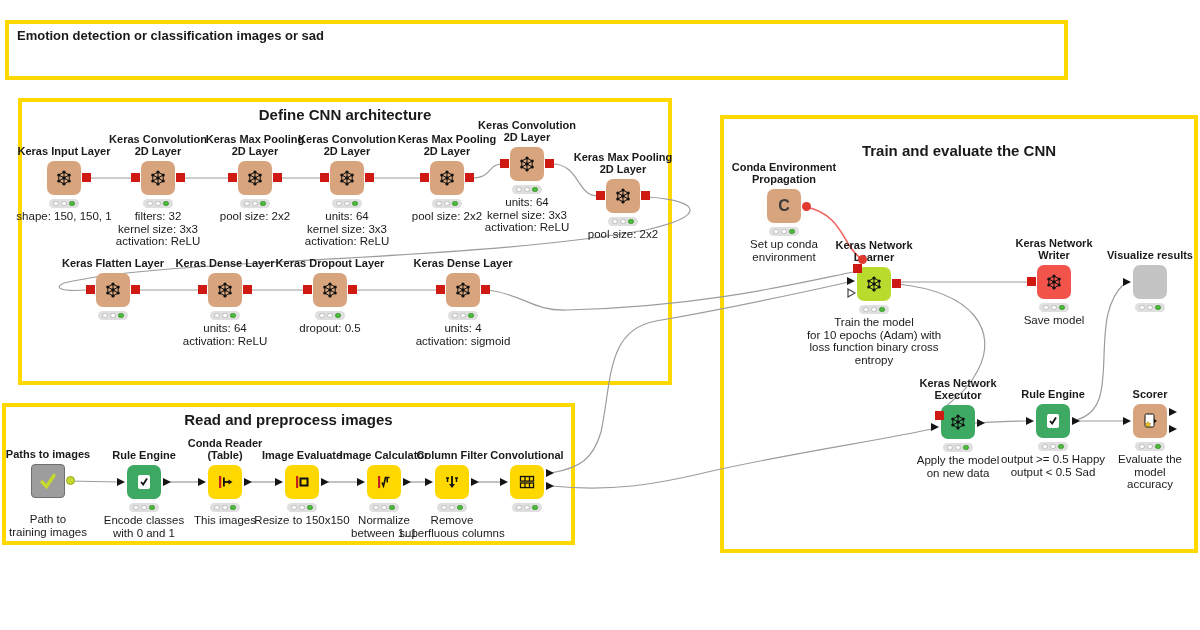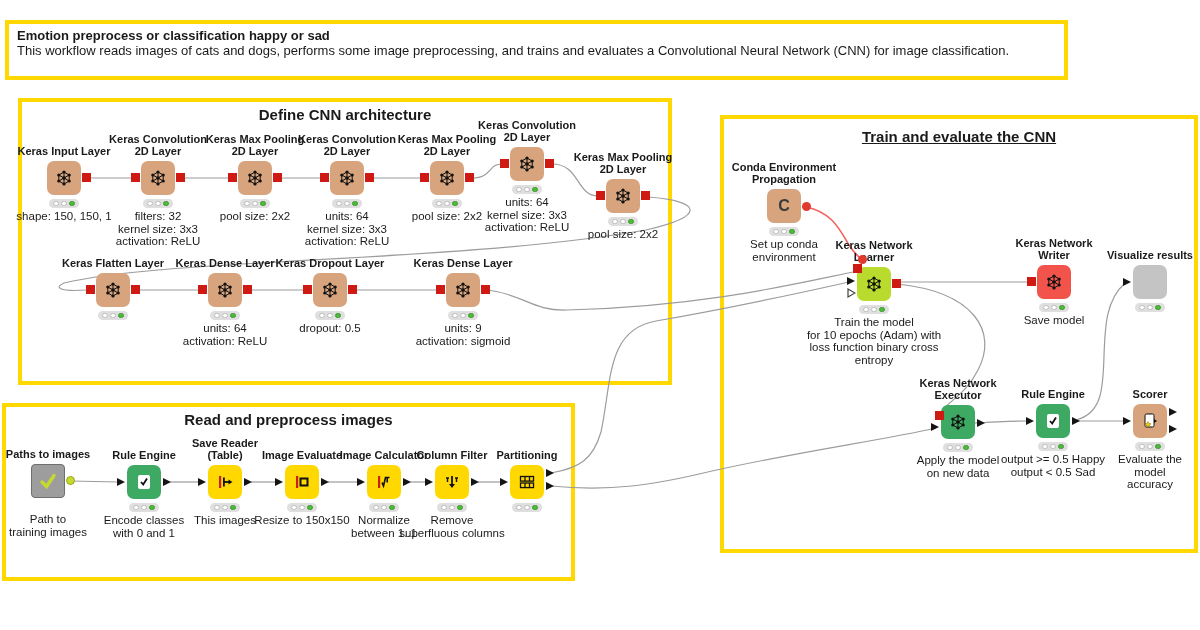--- a/index.html
+++ b/index.html
@@ -2,26 +2,26 @@
 <html style="--annotation_yellow: #FFD800; --annotation_orange: #EE7D22; --node_yellow: #FFD800; --node_green: #3DA963; --node_tan: #D7A47D; --node_learner: #B9DB2D; --node_writer: #F2544C; --node_component: #C4C4C4; --node_gray: #9D9D9D; --port_red: #CE1A12; --status_green: #4CBB3C; --wire: #9C9C9C; --wire_flowvar: #F2635E;"><head>
 <meta charset="utf-8">
 <style>
   html,body{margin:0;padding:0;background:#fff;}
   .stage{position:relative;width:1200px;height:630px;background:#fff;overflow:hidden;
          font-family:"Liberation Sans",sans-serif;color:#1a1a1a;}
   .anno{position:absolute;border:4px solid var(--annotation_yellow);background:#fff;box-sizing:border-box;z-index:1;}
   #box-header{left:5px;top:20px;width:1063px;height:60px;padding:4px 8px;}
   #box-define{left:18px;top:98px;width:654px;height:287px;}
   #box-train{left:720px;top:115px;width:478px;height:438px;}
-  #box-read{left:2px;top:403px;width:573px;height:178px;}
+  #box-read{left:2px;top:403px;width:573px;height:142px;}
   #box-data{left:2px;top:556px;width:238px;height:45px;border:3px solid var(--annotation_orange);padding:2px 6px;}
   .anno-title{font-size:13px;line-height:15px;font-weight:bold;}
   .anno-body{font-size:13px;line-height:15px;white-space:pre-line;}
   .group-title{font-size:15px;font-weight:bold;text-align:center;padding-top:4px;}
-  #box-train .group-title{padding-top:9px;text-decoration:underline;}
+  #box-train .group-title{padding-top:23px;}
   #wires{position:absolute;left:0;top:0;z-index:2;pointer-events:none;}
   #wires path{fill:none;stroke:var(--wire);stroke-width:1.2px;}
   #wires path.flowvar{stroke:var(--wire_flowvar);stroke-width:1.6px;}
   #nodes{position:absolute;left:0;top:0;width:1200px;height:630px;z-index:3;}
   .node{position:absolute;width:34px;height:34px;}
   .nbody{position:absolute;left:0;top:0;width:34px;height:34px;border-radius:7px;box-sizing:border-box;
          display:flex;align-items:center;justify-content:center;}
   .nbody.bordered{border:1.5px solid #6F6F6F;border-radius:4px;}
   .nicon{display:flex;align-items:center;justify-content:center;}
   .nlabel{position:absolute;bottom:38px;left:50%;transform:translateX(-50%);width:160px;
@@ -38,22 +38,21 @@
   .p-trih{width:9px;height:10px;}
   .p-dot{width:9px;height:9px;border-radius:50%;background:#E03A30;}
   .p-lime{width:9px;height:9px;border-radius:50%;background:#C6D92F;border:1px solid #97A51C;box-sizing:border-box;}
 </style>
 </head>
 <body>
 
 <div class="stage">
 
   <div class="anno" id="box-header">
-    <div class="anno-title">Emotion preprocess or classification happy or sad</div>
-    <div class="anno-body">This workflow reads images of cats and dogs, performs some image preprocessing, and trains and evaluates a Convolutional Neural Network (CNN) for image classification.</div>
+    <div class="anno-title">Emotion detection or classification images or sad</div>
   </div>
 
   <div class="anno" id="box-define">
     <div class="group-title">Define CNN architecture</div>
   </div>
 
   <div class="anno" id="box-train">
     <div class="group-title">Train and evaluate the CNN</div>
   </div>
 
@@ -423,21 +422,21 @@
             </svg>
           </span>
         </div>
         <span class="port p-sq" style="left: -10px; top: 12px;"></span>
         <span class="port p-sq" style="right: -10px; top: 12px;"></span>
         <div class="status">
           <span class="dot"></span>
           <span class="dot"></span>
           <span class="dot on"></span>
         </div>
-        <div class="ncaption">units: 9
+        <div class="ncaption">units: 4
 activation: sigmoid</div>
       </div>
       <div class="node" style="left: 767px; top: 189px;">
         <div class="nlabel">Conda Environment
 Propagation</div>
         <div class="nbody" style="background: rgb(215, 164, 125);">
           <span class="nicon">
             <span style="font-weight:bold;font-size:16px;color:#3B3B3B;line-height:16px;">C</span>
           </span>
         </div>
@@ -632,21 +631,21 @@
         <span class="port p-tri" style="right: -10px; top: 13px;"></span>
         <div class="status">
           <span class="dot"></span>
           <span class="dot"></span>
           <span class="dot on"></span>
         </div>
         <div class="ncaption">Encode classes
 with 0 and 1</div>
       </div>
       <div class="node" style="left: 208px; top: 465px;">
-        <div class="nlabel">Save Reader
+        <div class="nlabel">Conda Reader
 (Table)</div>
         <div class="nbody" style="background: rgb(255, 216, 0);">
           <span class="nicon">
             <svg width="18" height="18" viewBox="0 0 18 18">
               <rect x="3" y="3" width="2.2" height="12" fill="#C8201A"></rect>
               <rect x="7" y="4.5" width="1.8" height="9" fill="#111"></rect>
               <path d="M8 9 H13" stroke="#111" stroke-width="1.8"></path>
               <path d="M12.5 6.5 L16.5 9 L12.5 11.5 Z" fill="#111"></path>
             </svg>
           </span>
@@ -715,21 +714,21 @@
         <span class="port p-tri" style="right: -10px; top: 13px;"></span>
         <div class="status">
           <span class="dot"></span>
           <span class="dot"></span>
           <span class="dot on"></span>
         </div>
         <div class="ncaption">Remove
 superfluous  columns</div>
       </div>
       <div class="node" style="left: 510px; top: 465px;">
-        <div class="nlabel">Partitioning</div>
+        <div class="nlabel">Convolutional</div>
         <div class="nbody" style="background: rgb(255, 216, 0);">
           <span class="nicon">
             <svg width="18" height="18" viewBox="0 0 18 18">
               <g stroke="#111" stroke-width="1.3" fill="none">
                 <rect x="2.5" y="3.5" width="13" height="4.6"></rect>
                 <rect x="2.5" y="10" width="13" height="4.6"></rect>
                 <path d="M7 3.5 V8.1 M11.5 3.5 V8.1 M7 10 V14.6 M11.5 10 V14.6"></path>
               </g>
             </svg>
           </span>

